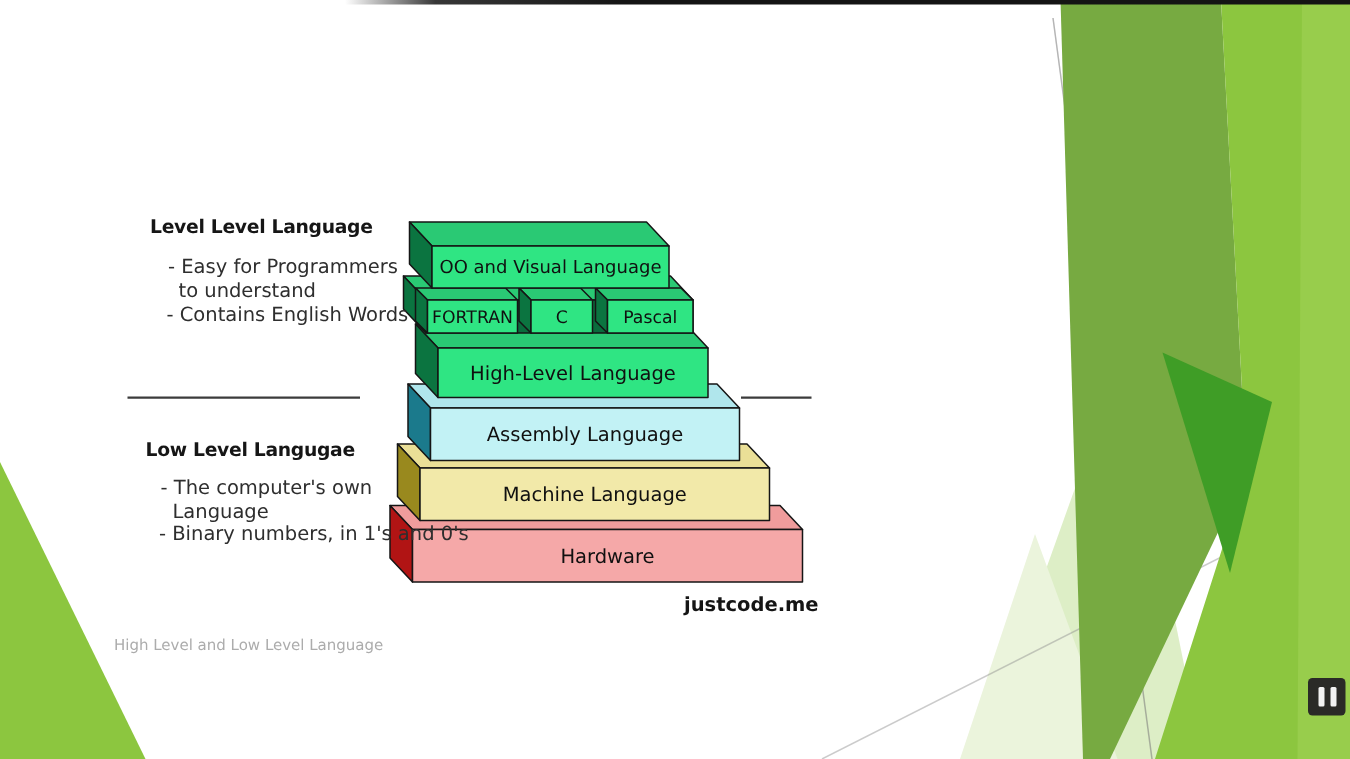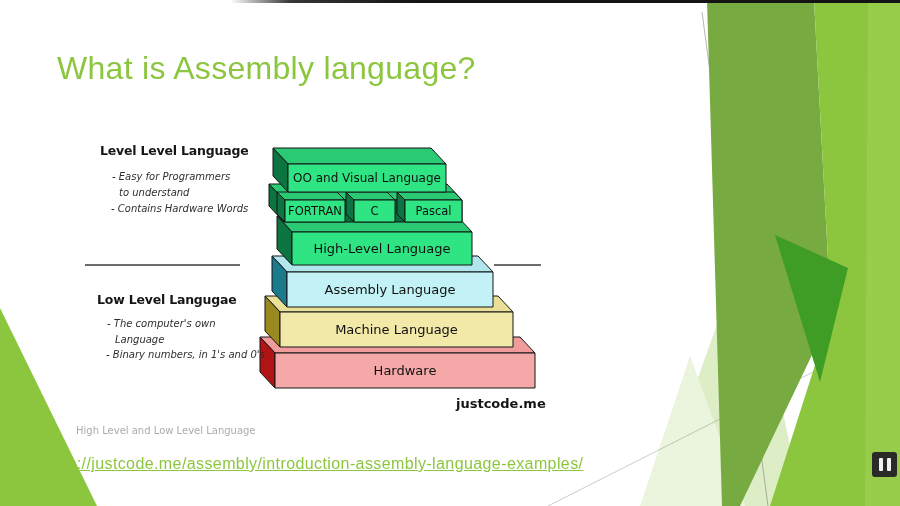--- a/index.html
+++ b/index.html
@@ -10,21 +10,21 @@
   .abs { position:absolute; white-space:nowrap; }
   svg.bg { position:absolute; left:0; top:0; width:900px; height:506px; display:block; }
 
   .title {
     left:57px; top:49px; margin:0; font-size:32px; font-weight:400;
     color:#8CC63F; letter-spacing:.3px; line-height:38px;
   }
 
   .dg { font-family:"DejaVu Sans", sans-serif; color:#161616; }
   .dg-head { font-size:12.5px; font-weight:600; letter-spacing:-.2px; }
-  .dg-bullet { font-size:10px; color:#2e2e2e;font-style:italic; }
+  .dg-bullet { font-size:13px; color:#2e2e2e; }
 
   .caption { left:76px; top:425px; font-size:10px; color:#ACACAC; font-family:"DejaVu Sans",sans-serif; }
   .credit { left:456px; top:396px; font-size:13px; font-weight:700; font-family:"DejaVu Sans",sans-serif; color:#151515; }
 
   .link {
     left:40px; top:455px; font-size:16px; color:#8CC63F;
     text-decoration:underline; letter-spacing:.4px;
   }
 
   .topbar {
@@ -132,36 +132,34 @@
       <text class="boxlabel" x="433.5" y="215" font-size="11.5">Pascal</text>
       <text class="boxlabel" x="382" y="253" font-size="13">High-Level Language</text>
       <text class="boxlabel" x="390" y="294" font-size="13">Assembly Language</text>
       <text class="boxlabel" x="396.5" y="334" font-size="13">Machine Language</text>
       <text class="boxlabel" x="405" y="375" font-size="13">Hardware</text>
     </g>
   </svg>
 
   <div class="abs topbar"></div>
 
-  <h1 class="abs title">What is Assembly language?</h1>
 
   <div class="abs dg dg-head" style="left:100px; top:143px;">Level Level Language</div>
   <div class="abs dg dg-bullet" style="left:112px; top:171px;">- Easy for Programmers</div>
   <div class="abs dg dg-bullet" style="left:119px; top:187px;">to understand</div>
-  <div class="abs dg dg-bullet" style="left:111px; top:203px;">- Contains Hardware Words</div>
+  <div class="abs dg dg-bullet" style="left:111px; top:203px;">- Contains English Words</div>
 
   <div class="abs dg dg-head" style="left:97px; top:292px;">Low Level Langugae</div>
   <div class="abs dg dg-bullet" style="left:107px; top:318px;">- The computer's own</div>
   <div class="abs dg dg-bullet" style="left:115px; top:334px;">Language</div>
   <div class="abs dg dg-bullet" style="left:106px; top:349px;">- Binary numbers, in 1's and 0's</div>
 
   <div class="abs credit">justcode.me</div>
   <div class="abs caption">High Level and Low Level Language</div>
 
-  <a class="abs link" href="#">https://justcode.me/assembly/introduction-assembly-language-examples/</a>
 
 
   <div class="abs pause-btn">
     <span class="bar"></span>
     <span class="bar"></span>
   </div>
 
 </div>
 
 </body></html>

